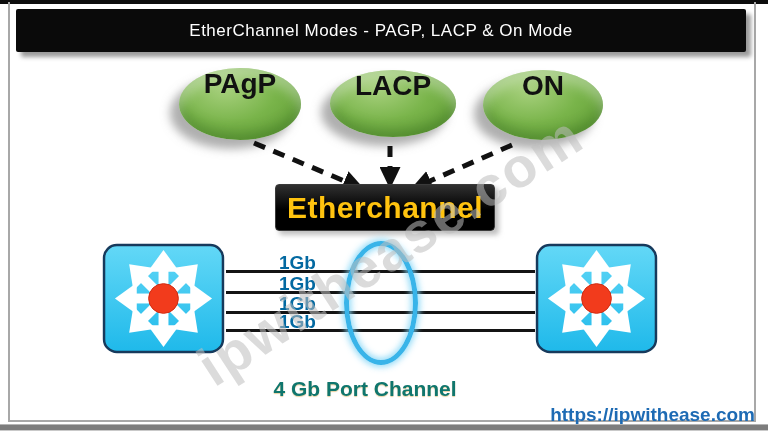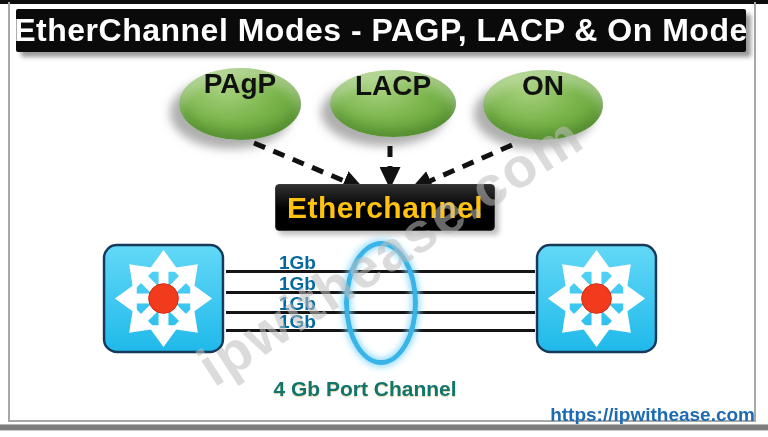--- a/index.html
+++ b/index.html
@@ -8,21 +8,21 @@
 
   .top-edge{position:absolute;left:0;top:0;width:768px;height:4px;background:#0d0d0d;}
   .inner-frame{position:absolute;left:8px;top:2px;width:748px;height:420px;
     border:2px solid #a8a8a8;border-top:none;box-sizing:border-box;background:transparent;}
   .bottom-divider{position:absolute;left:0;top:424px;width:768px;height:7px;
     background:#7d7d7d;box-shadow:inset 0 1px 0 #b5b5b5, inset 0 -1px 0 #c9c9c9;}
 
   .title-bar{position:absolute;left:16px;top:9px;width:730px;height:43px;
     background:#0a0a0a;border-radius:2px;box-shadow:5px 5px 4px rgba(130,130,130,.8);
     display:flex;align-items:center;justify-content:center;}
-  .title-bar span{color:#fff;font-weight:bold;font-size:32px;letter-spacing:.5px;white-space:pre;text-align:right;}
+  .title-bar span{color:#fff;font-weight:normal;font-size:17px;letter-spacing:.5px;white-space:pre;text-align:right;}
 
   .mode-ellipse{position:absolute;border-radius:50%;
     background:radial-gradient(ellipse at 38% 28%, #a8d17e 0%, #79b44a 48%, #69a53c 75%, #55892c 100%);
     box-shadow:-9px 9px 10px rgba(110,110,110,.55),
       inset 0 10px 12px rgba(255,255,255,.35), inset 0 -8px 12px rgba(20,70,10,.25);
     display:flex;align-items:flex-start;justify-content:center;}
   .mode-ellipse span{font-weight:bold;font-size:28px;color:#111;}
   .el-pagp{left:179px;top:68px;width:122px;height:72px;}
   .el-lacp{left:330px;top:70px;width:126px;height:67px;}
   .el-on{left:483px;top:70px;width:120px;height:70px;}

